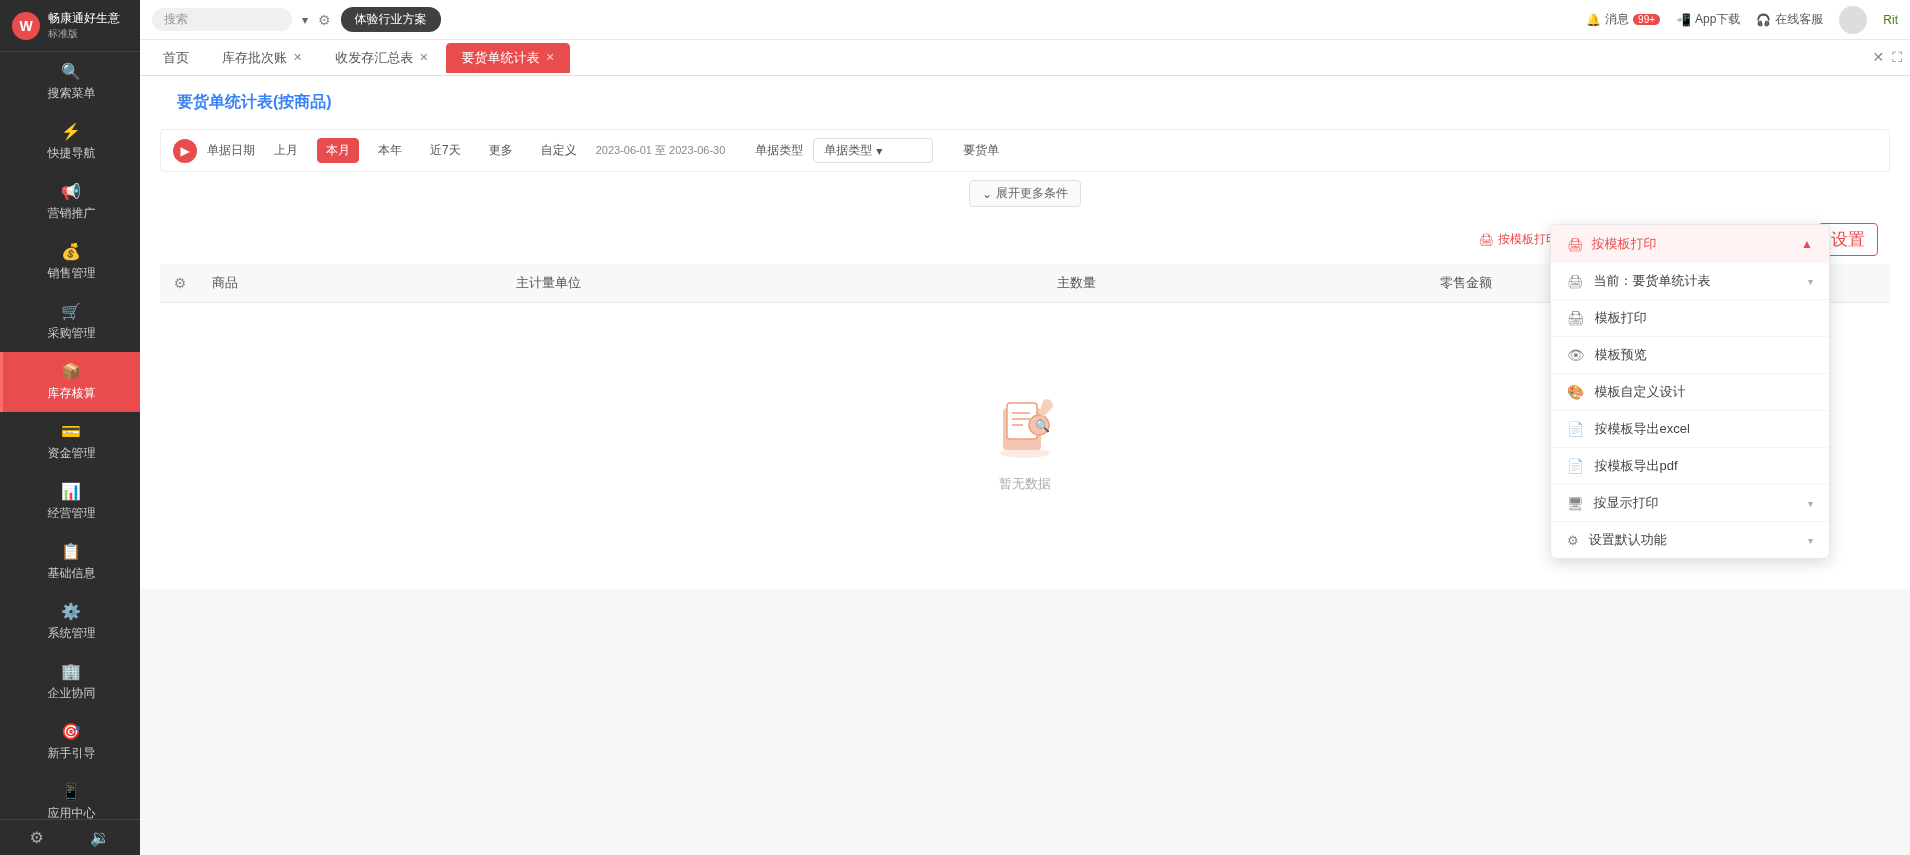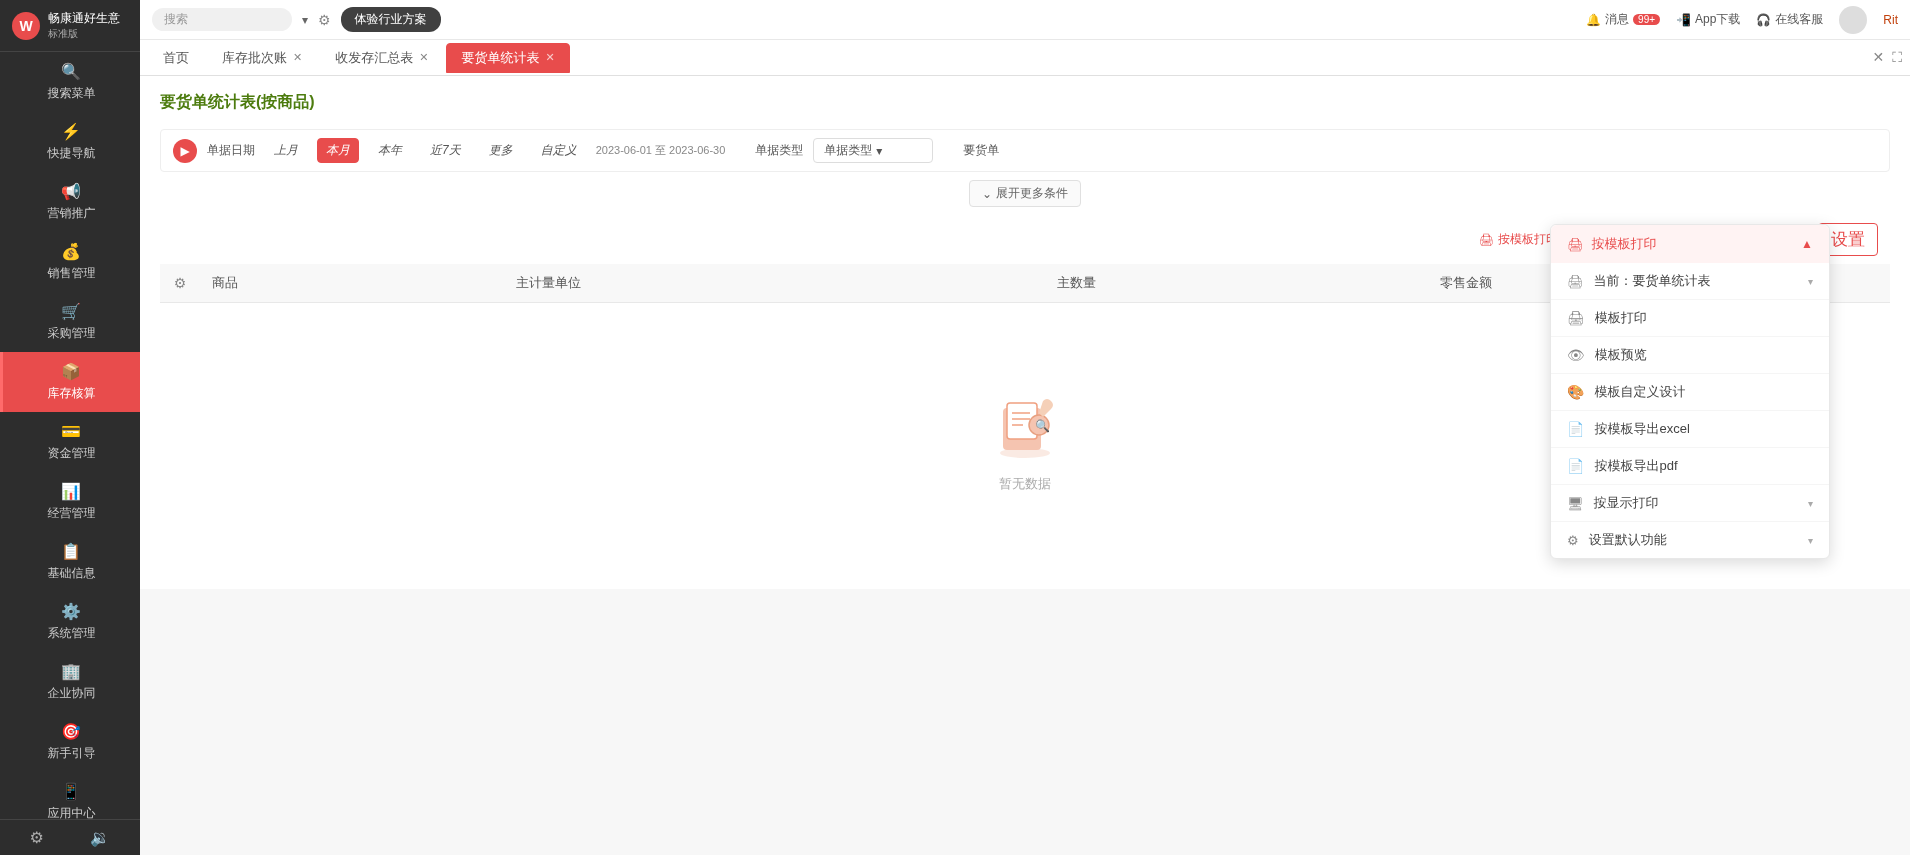--- a/index.html
+++ b/index.html
@@ -90,21 +90,21 @@
     .badge {
       background: #e84c4c;
       color: #fff;
       border-radius: 8px;
       padding: 0 5px;
       font-size: 10px;
       min-width: 18px;
       text-align: center;
     }
     .avatar { width: 28px; height: 28px; border-radius: 50%; background: #ddd; }
-    .username { font-size: 12px; color: #c2410c; }
+    .username { font-size: 12px; color: #4d7c0f; }
 
     
     .tabs {
       height: 36px;
       background: #fff;
       border-bottom: 1px solid #e0e0e0;
       display: flex;
       align-items: center;
       padding: 0 8px;
       gap: 3px;
@@ -128,21 +128,21 @@
       border-color: #e84c4c;
     }
     .tab-close { font-size: 11px; opacity: 0.7; }
     .window-controls { margin-left: auto; display: flex; gap: 8px; font-size: 14px; color: #888; cursor: pointer; }
 
     
     .page-body { flex: 1; overflow-y: auto; background: #f7f7f7; padding: 0; position: relative; }
 
     
     .content-area { background: #fff; margin: 0; padding: 16px 20px; }
-    .page-title { font-size: 16px; font-weight: bold; color: #4d7c0f; margin-bottom: 16px; }
+    .page-title { font-size: 16px; font-weight: bold; color: #3b82f6; margin-bottom: 16px; margin-left: 17px; }
 
     
     .filter-bar {
       display: flex;
       align-items: center;
       gap: 10px;
       padding: 8px 12px;
       background: #fff;
       border: 1px solid #eee;
       border-radius: 4px;
@@ -158,21 +158,20 @@
       cursor: pointer;
     }
     .filter-label { font-size: 12px; color: #555; }
     .date-btn {
       padding: 3px 8px;
       border-radius: 4px;
       font-size: 12px;
       cursor: pointer;
       border: 1px solid transparent;
       color: #555;
-      font-style: italic;
     }
     .date-btn.active {
       background: #e84c4c;
       color: #fff;
       border-color: #e84c4c;
     }
     .date-range { font-size: 11px; color: #888; }
     .filter-select {
       display: flex;
       align-items: center;

